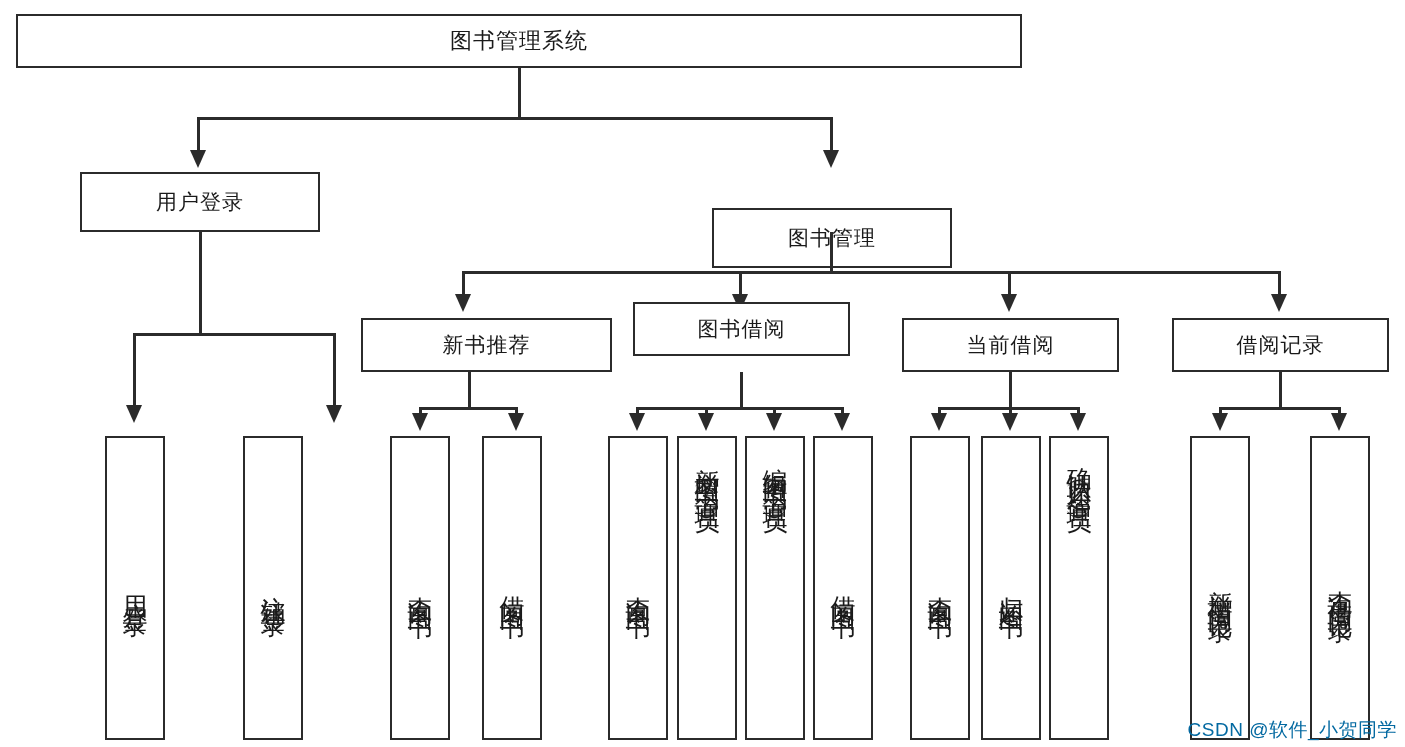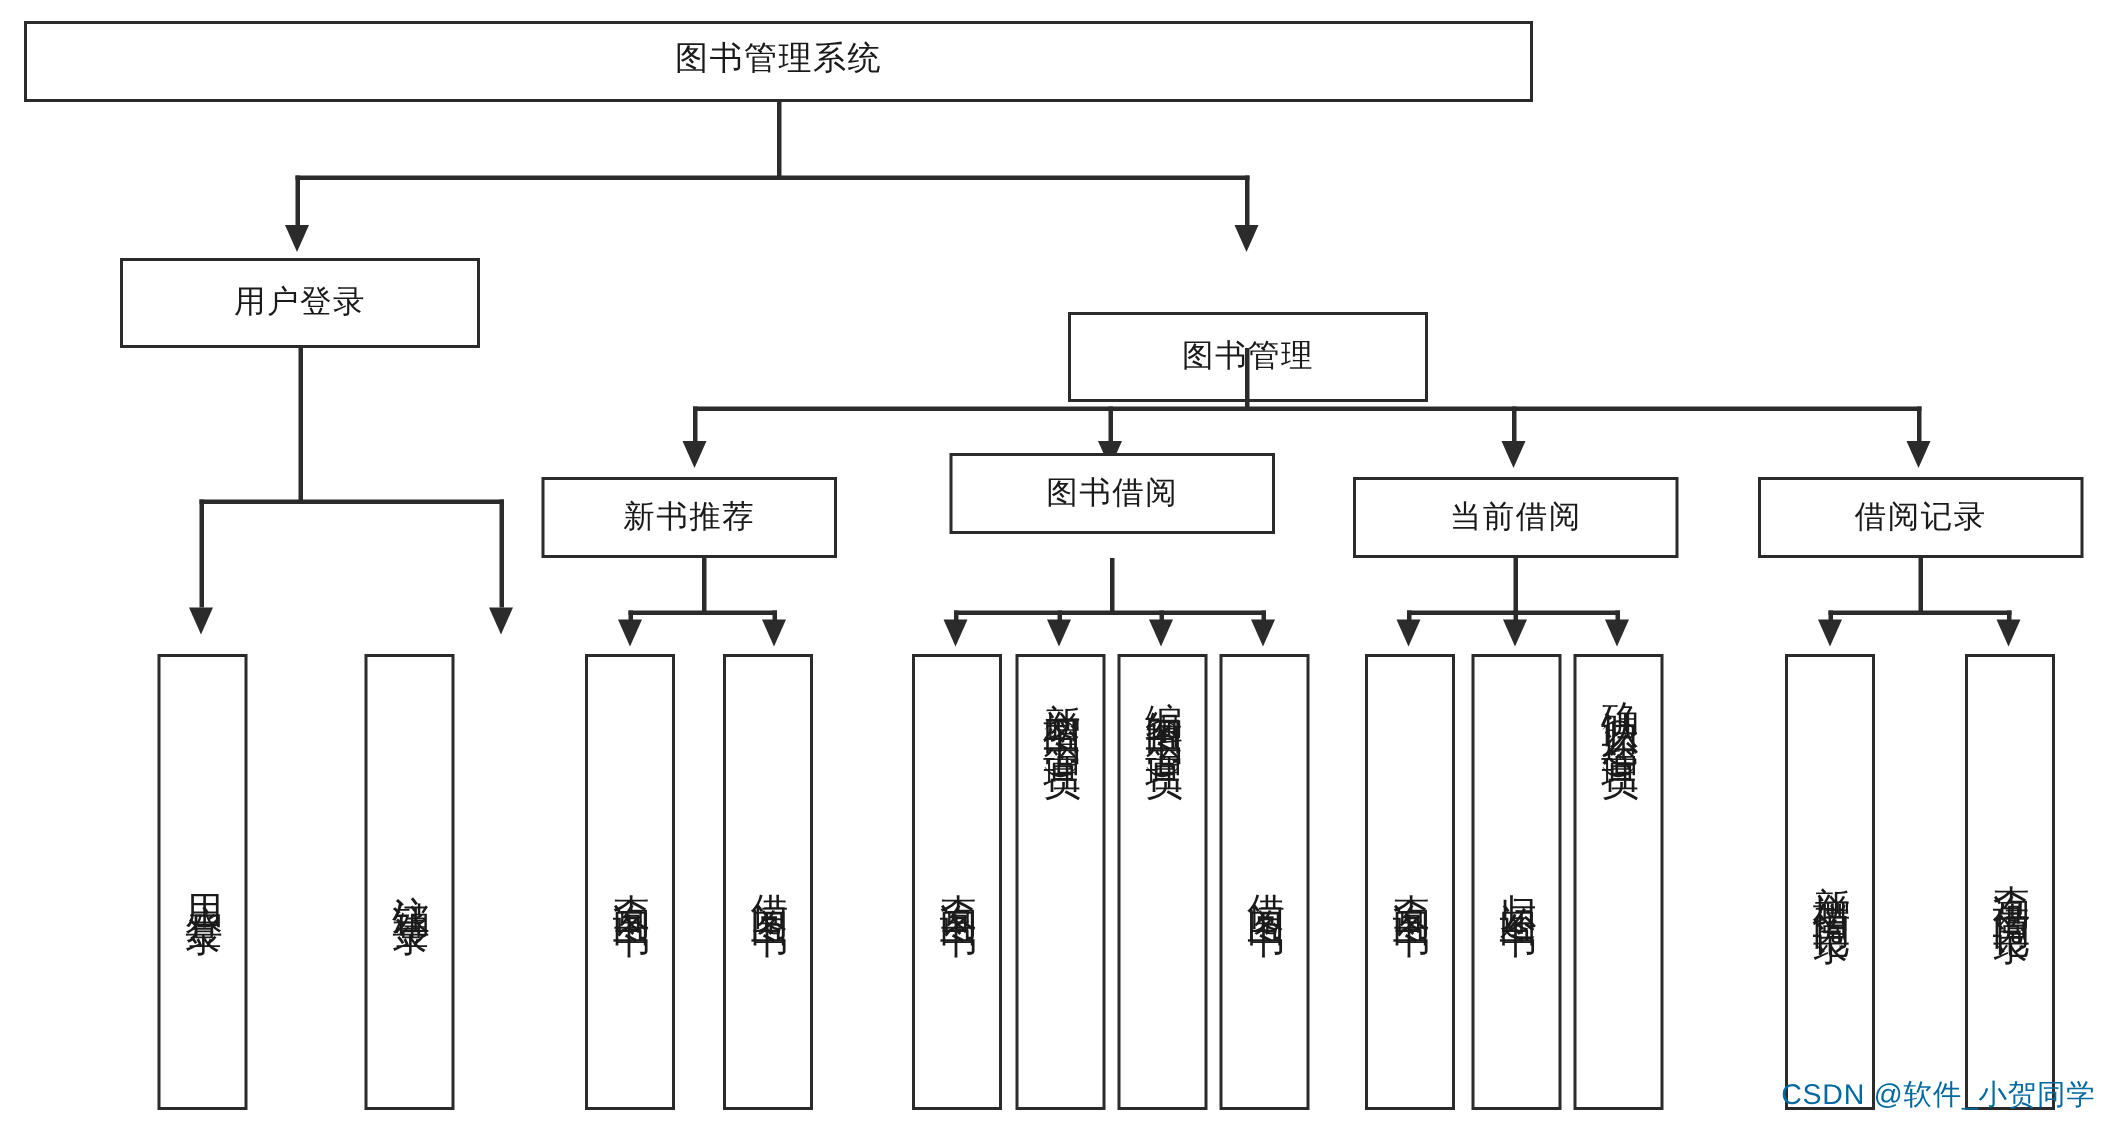--- a/index.html
+++ b/index.html
@@ -30,21 +30,21 @@
     text-align:center;
     line-height:1.18;
     white-space:pre-line;
   }
   
   .node.horiz .lbl{
     writing-mode:horizontal-tb;
     font-size:21px;
     letter-spacing:1px;
   }
-  #n-root .lbl{font-size:22px;font-family:Liberation Mono, monospace;}
+  #n-root .lbl{font-size:22px;}
   
   .node.vert{
     align-items:flex-start;
     justify-content:center;
     padding-top:10px;
   }
   .node.vert .lbl{
     writing-mode:vertical-rl;
     text-orientation:upright;
     font-size:25px;
@@ -124,21 +124,21 @@
 
   <div class="ln v" style="left:739px;top:271px;width:3px;height:24px;"></div>
   <div class="arrow" style="left:732px;top:294px;"></div>
 
   <div class="ln v" style="left:1008px;top:271px;width:3px;height:24px;"></div>
   <div class="arrow" style="left:1001px;top:294px;"></div>
 
   <div class="ln v" style="left:1278px;top:271px;width:3px;height:24px;"></div>
   <div class="arrow" style="left:1271px;top:294px;"></div>
 
-  <div class="node horiz" id="n-new-book" style="left:361px;top:318px;width:197px;height:54px;">
+  <div class="node horiz" id="n-new-book" style="left:361px;top:318px;width:251px;height:54px;">
     <span class="lbl">新书推荐</span>
   </div>
 
   <div class="node horiz" id="n-book-borrow" style="left:633px;top:302px;width:217px;height:54px;">
     <span class="lbl">图书借阅</span>
   </div>
 
   <div class="node horiz" id="n-borrow-record" style="left:1172px;top:318px;width:217px;height:54px;">
     <span class="lbl">借阅记录</span>
   </div>

